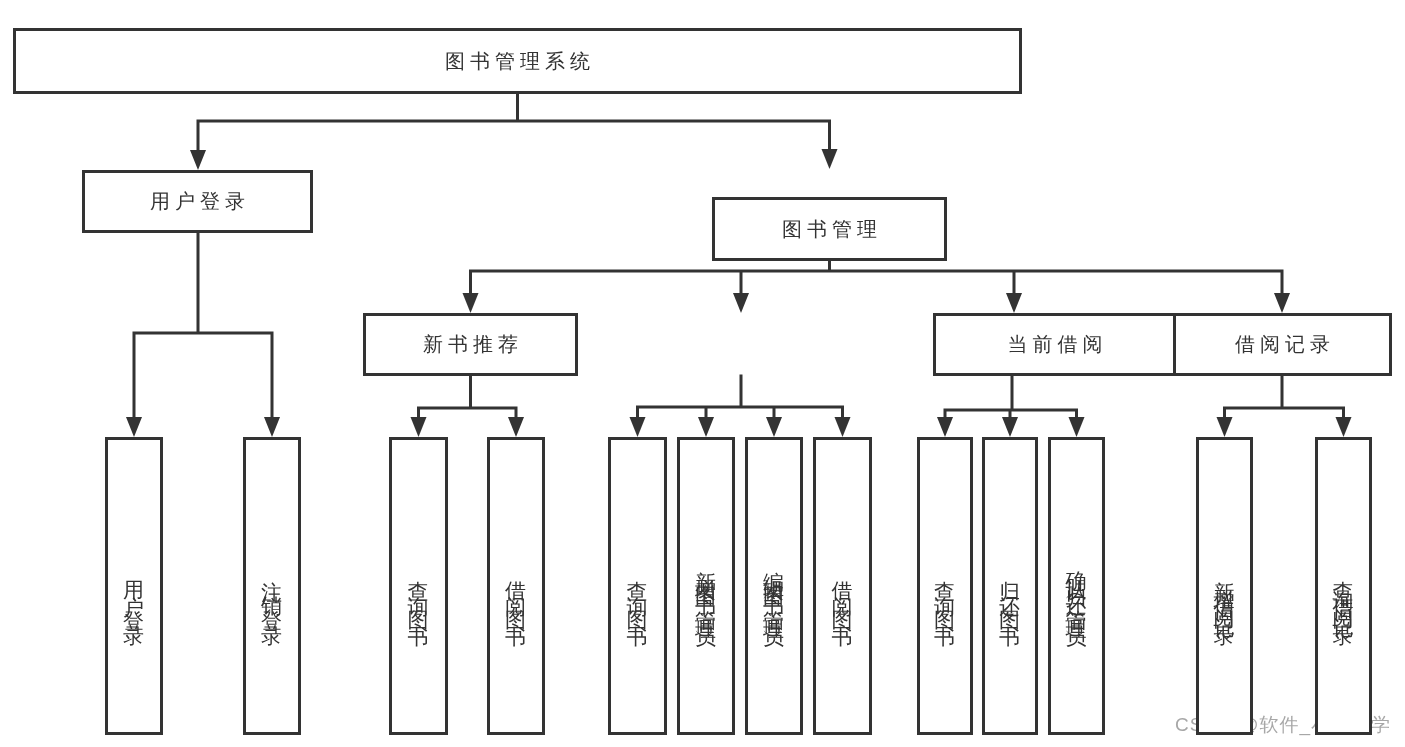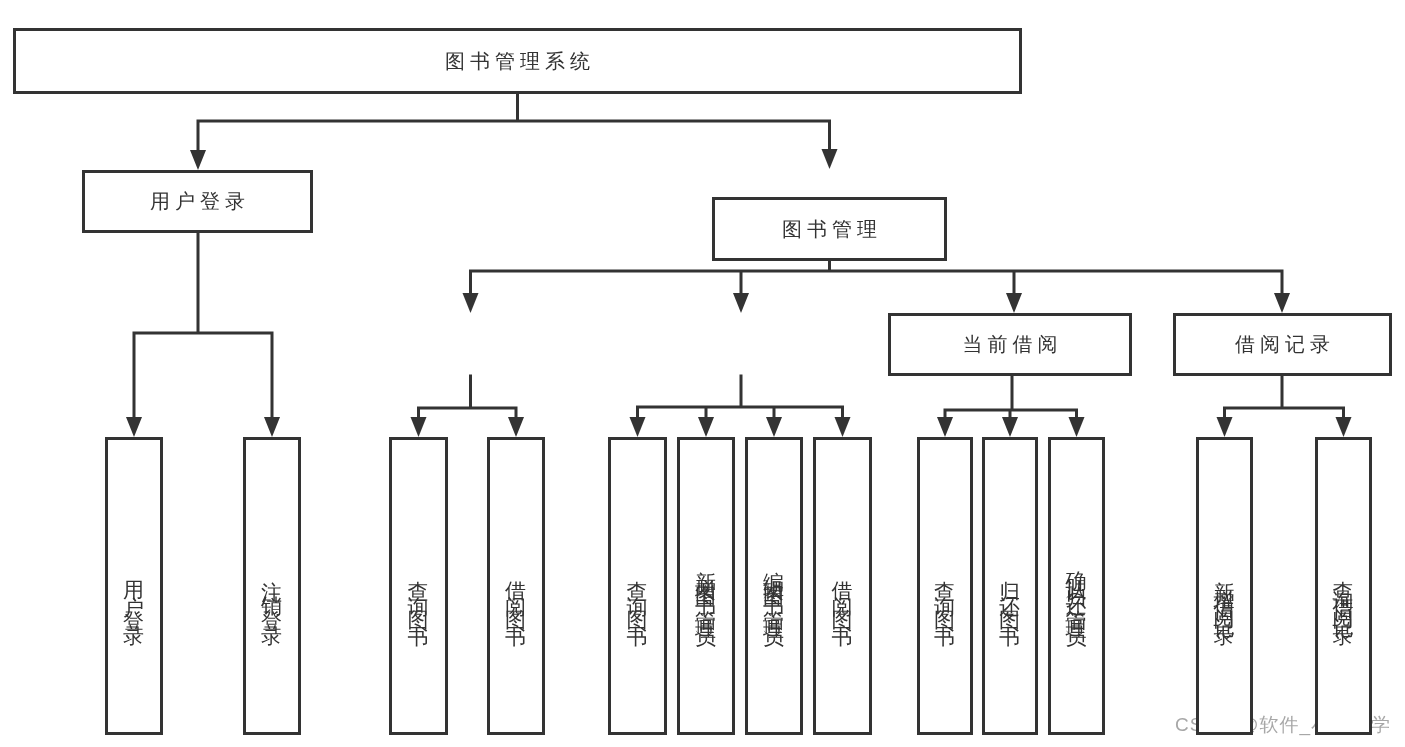--- a/index.html
+++ b/index.html
@@ -96,21 +96,24 @@
   <div class="watermark">CSDN @软件_小贺同学</div>
 <div class="node horiz" style="left: 13px; top: 28px; width: 1009px; height: 66px;">
       <span class="label">图书管理系统</span>
     </div>
     <div class="node horiz" style="left: 82px; top: 170px; width: 231px; height: 63px;">
       <span class="label">用户登录</span>
     </div>
     <div class="node horiz" style="left: 712px; top: 169px; width: 235px; height: 64px; margin-top: 28px;">
       <span class="label">图书管理</span>
     </div>
-    <div class="node horiz" style="left: 888px; top: 313px; width: 244px; height: 63px; align-items: center;">
+    <div class="node horiz" style="left: 363px; top: 313px; width: 215px; height: 63px;">
+      <span class="label">新书推荐</span>
+    </div>
+    <div class="node horiz" style="left: 933px; top: 313px; width: 244px; height: 63px; align-items: center;">
       <span class="label">当前借阅</span>
     </div>
     <div class="node horiz" style="left: 1173px; top: 313px; width: 219px; height: 63px;">
       <span class="label">借阅记录</span>
     </div>
     <div class="node vert wide" style="left: 105px; top: 437px; width: 58px; height: 298px;">
       <span class="label">用户登录</span>
     </div>
     <div class="node vert wide" style="left: 243px; top: 437px; width: 58px; height: 298px;">
       <span class="label">注销登录</span>

